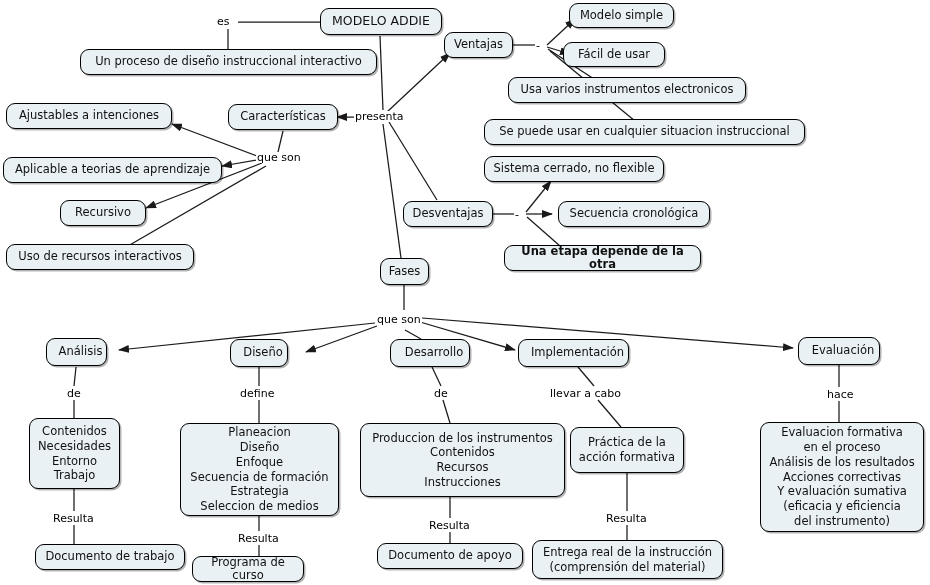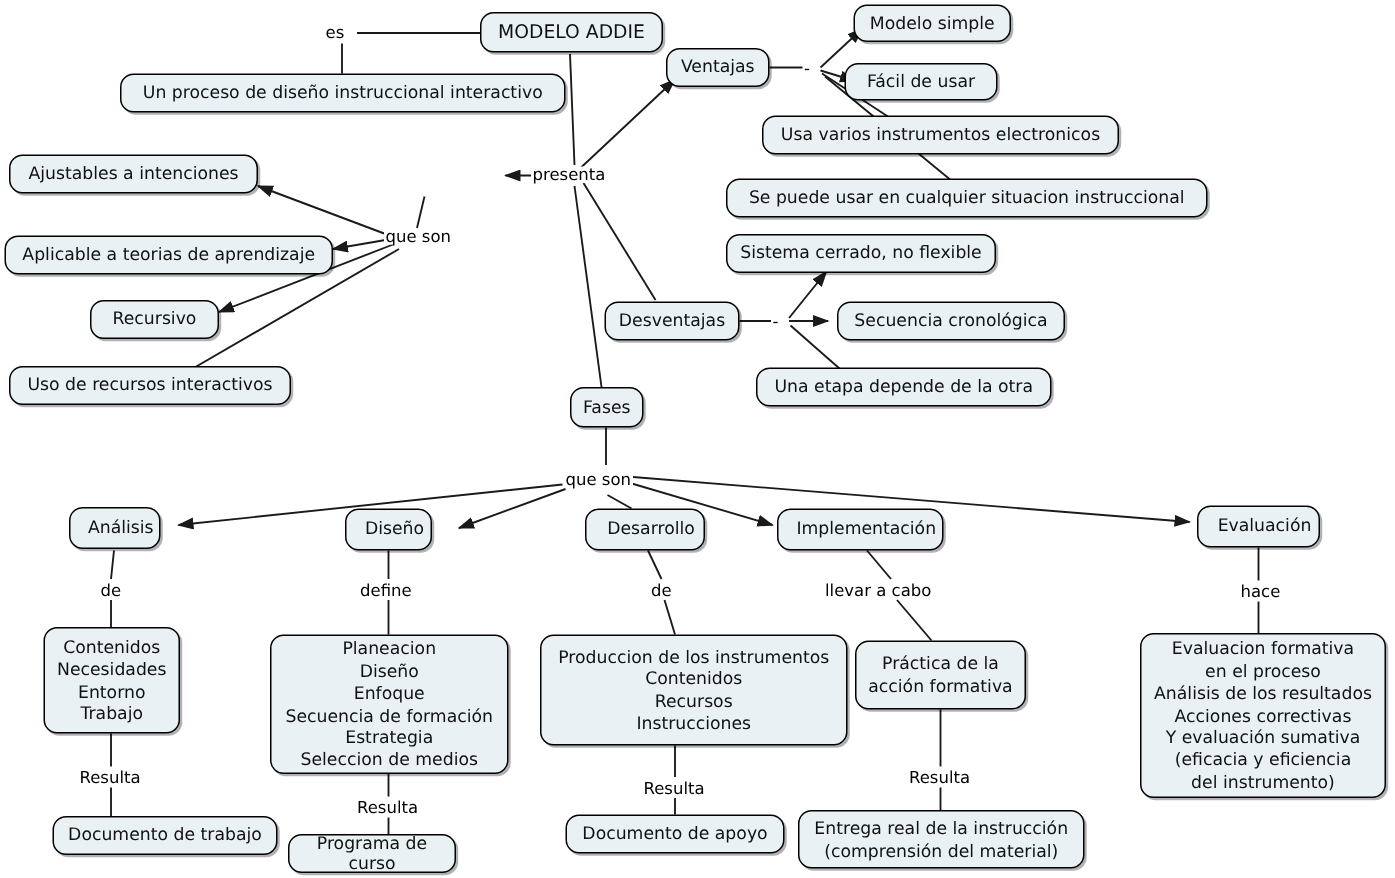--- a/index.html
+++ b/index.html
@@ -124,35 +124,36 @@
       <path d="M627,525 L627,540"></path>
 
       <path d="M839,365 L839,387"></path>
       <path d="M839,401 L839,422"></path>
     </g>
   </svg>
 
   <div class="node root" style="left:320px;top:8px;width:122px;height:27px;">MODELO ADDIE</div>
   <div class="node" style="left:80px;top:49px;width:297px;height:26px;">Un proceso de diseño instruccional interactivo</div>
 
+  <div class="node" style="left:228px;top:104px;width:110px;height:26px;">Características</div>
   <div class="node" style="left:6px;top:103px;width:166px;height:26px;">Ajustables a intenciones</div>
   <div class="node" style="left:3px;top:157px;width:219px;height:26px;">Aplicable a teorias de aprendizaje</div>
   <div class="node" style="left:60px;top:200px;width:86px;height:26px;">Recursivo</div>
   <div class="node" style="left:6px;top:244px;width:188px;height:26px;">Uso de recursos interactivos</div>
 
   <div class="node" style="left:444px;top:32px;width:69px;height:26px;">Ventajas</div>
   <div class="node" style="left:569px;top:3px;width:105px;height:25px;">Modelo simple</div>
   <div class="node" style="left:563px;top:42px;width:102px;height:25px;">Fácil de usar</div>
   <div class="node" style="left:508px;top:77px;width:238px;height:26px;">Usa varios instrumentos electronicos</div>
   <div class="node" style="left:484px;top:119px;width:321px;height:26px;">Se puede usar en cualquier situacion instruccional</div>
 
   <div class="node" style="left:403px;top:201px;width:90px;height:26px;">Desventajas</div>
   <div class="node" style="left:484px;top:156px;width:180px;height:26px;">Sistema cerrado, no flexible</div>
   <div class="node" style="left:558px;top:201px;width:152px;height:26px;">Secuencia cronológica</div>
-  <div class="node" style="left:504px;top:245px;width:197px;height:26px;">Una etapa depende de la otra</div>
+  <div class="node" style="left:504px;top:245px;width:197px;height:26px;font-weight:bold;">Una etapa depende de la otra</div>
 
   <div class="node" style="left:380px;top:258px;width:49px;height:27px;">Fases</div>
 
   <div class="node phase" style="left:46px;top:338px;width:61px;height:28px;">Análisis</div>
   <div class="node phase" style="left:230px;top:339px;width:58px;height:28px;">Diseño</div>
   <div class="node phase" style="left:390px;top:339px;width:80px;height:28px;">Desarrollo</div>
   <div class="node phase" style="left:518px;top:339px;width:111px;height:28px;">Implementación</div>
   <div class="node phase" style="left:798px;top:337px;width:82px;height:28px;">Evaluación</div>
 
   <div class="node multi" style="left:29px;top:418px;width:91px;height:71px;">Contenidos

